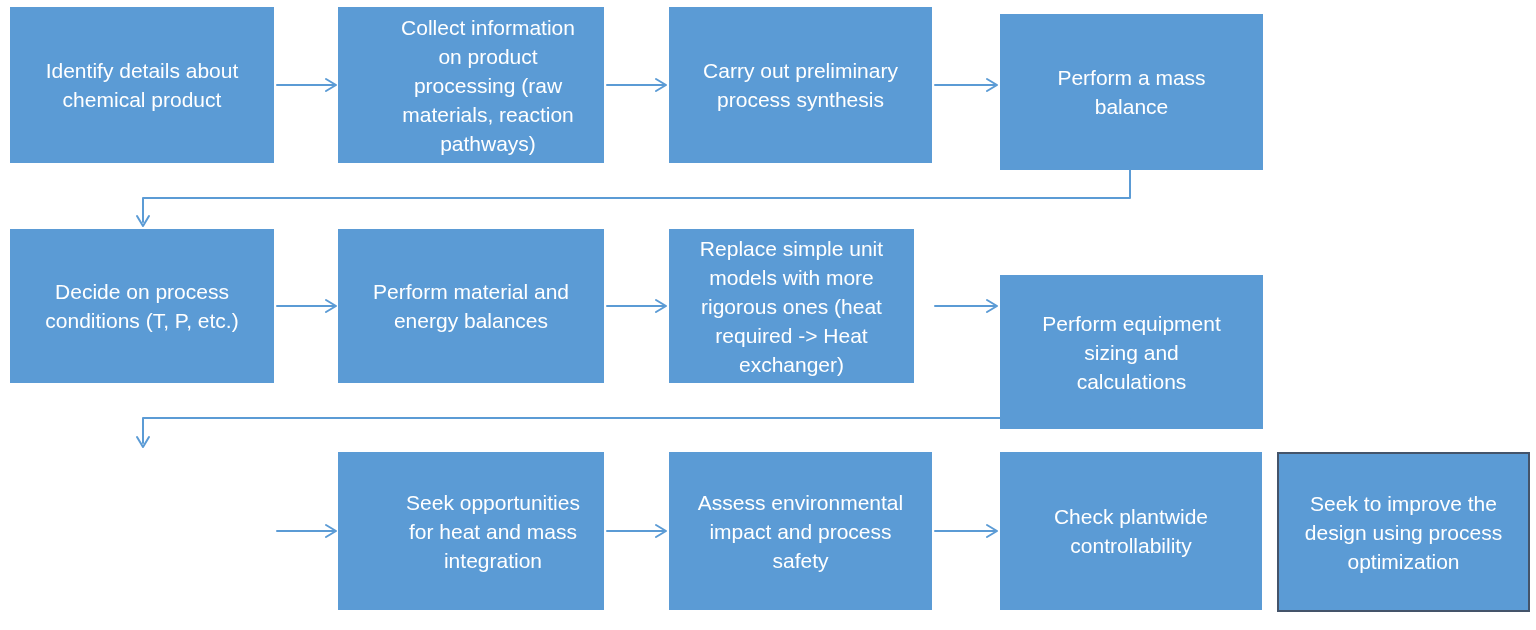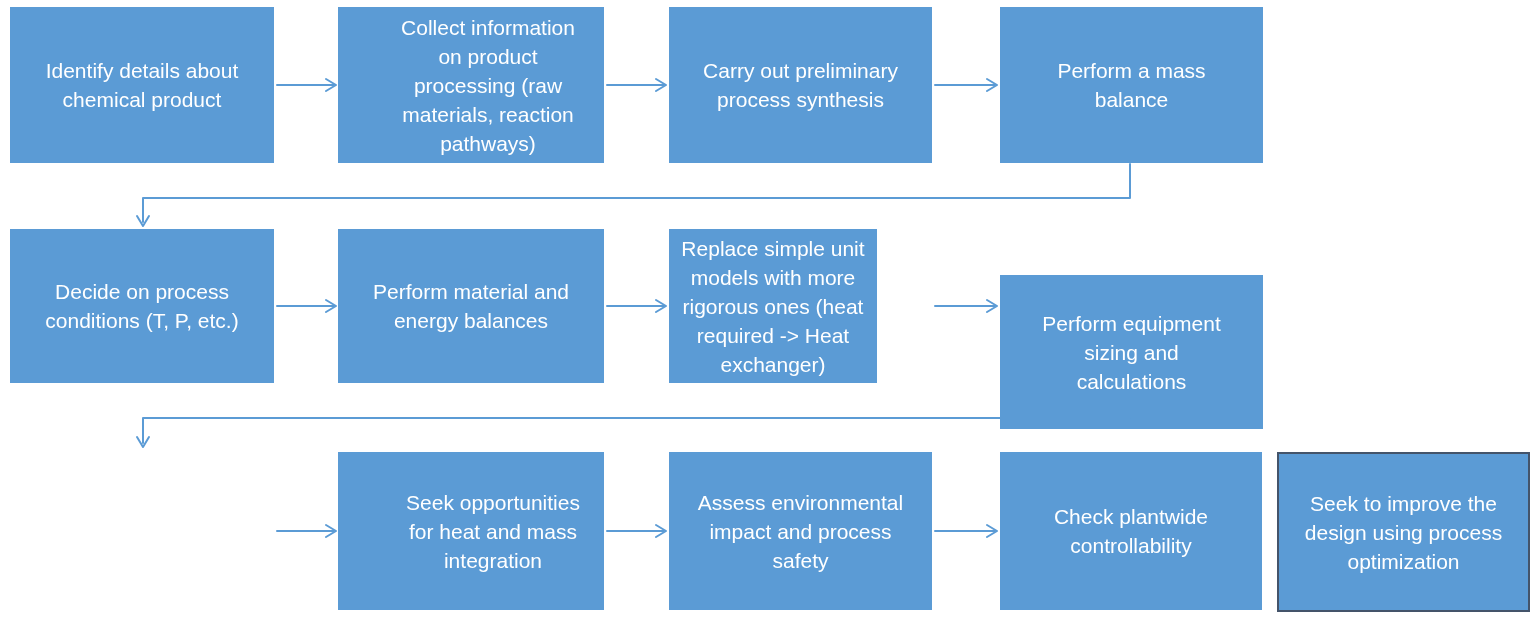--- a/index.html
+++ b/index.html
@@ -28,24 +28,24 @@
   }
   .box-text{white-space:pre-line;padding:0 4px;}
   .final{border:2px solid var(--final-box-border);}
   svg.connectors{position:absolute;left:0;top:0;pointer-events:none;}
   .connector{fill:none;stroke:var(--connector);stroke-width:2;stroke-linecap:round;stroke-linejoin:round;}
 
   
   .b1 {left:10px;  top:7px;   width:264px;height:156px;}
   .b2 {left:338px; top:7px;   width:266px;height:156px;padding-left:34px;}
   .b3 {left:669px; top:7px;   width:263px;height:156px;}
-  .b4 {left:1000px;top:7px;   width:263px;height:156px;}
+  .b4 {left:1000px;top:14px;   width:263px;height:156px;}
   .b5 {left:10px;  top:229px; width:264px;height:154px;}
   .b6 {left:338px; top:229px; width:266px;height:154px;}
-  .b7 {left:669px; top:229px; width:208px;height:154px;}
+  .b7 {left:669px; top:229px; width:245px;height:154px;}
   .b8 {left:1000px;top:229px; width:263px;height:154px;margin-top:46px;}
   
   .b9 {left:10px;  top:452px; width:264px;height:158px;}
   .b10{left:338px; top:452px; width:266px;height:158px;padding-left:44px;}
   .b11{left:669px; top:452px; width:263px;height:158px;}
   .b12{left:1000px;top:452px; width:262px;height:158px;justify-content:center;}
   .b13{left:1277px;top:452px; width:253px;height:160px;}
 </style>
 </head>
 <body>

